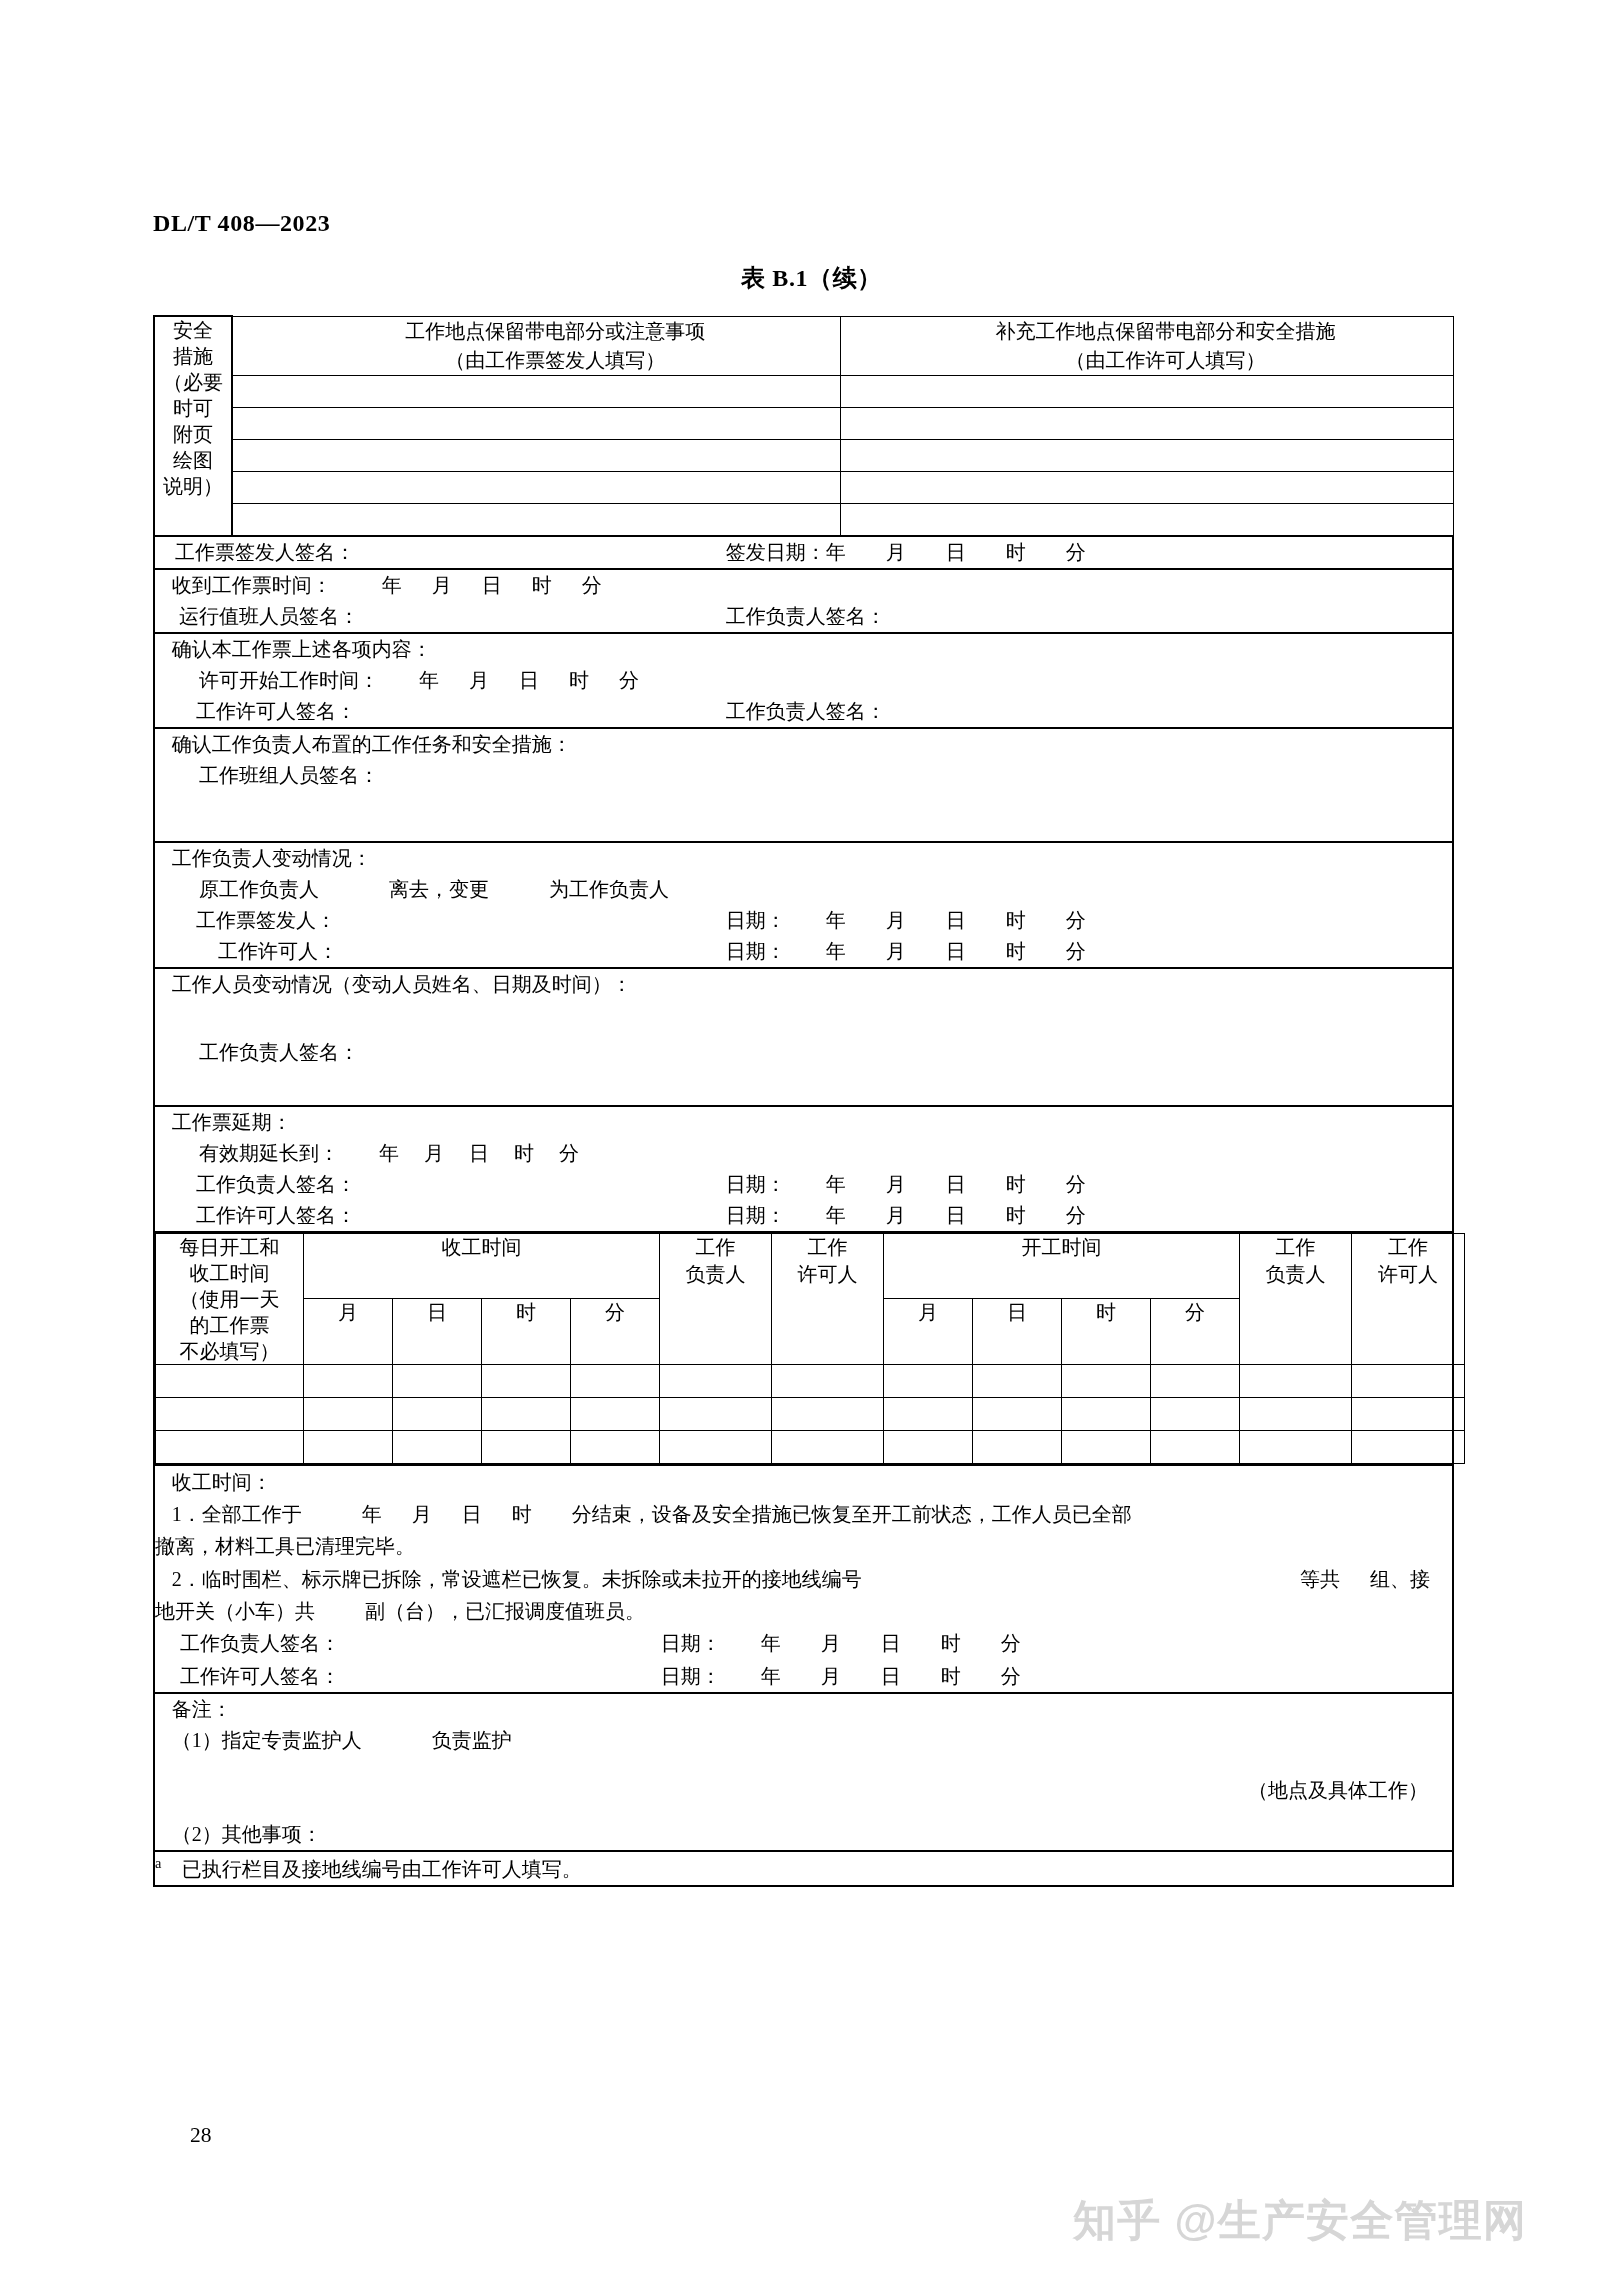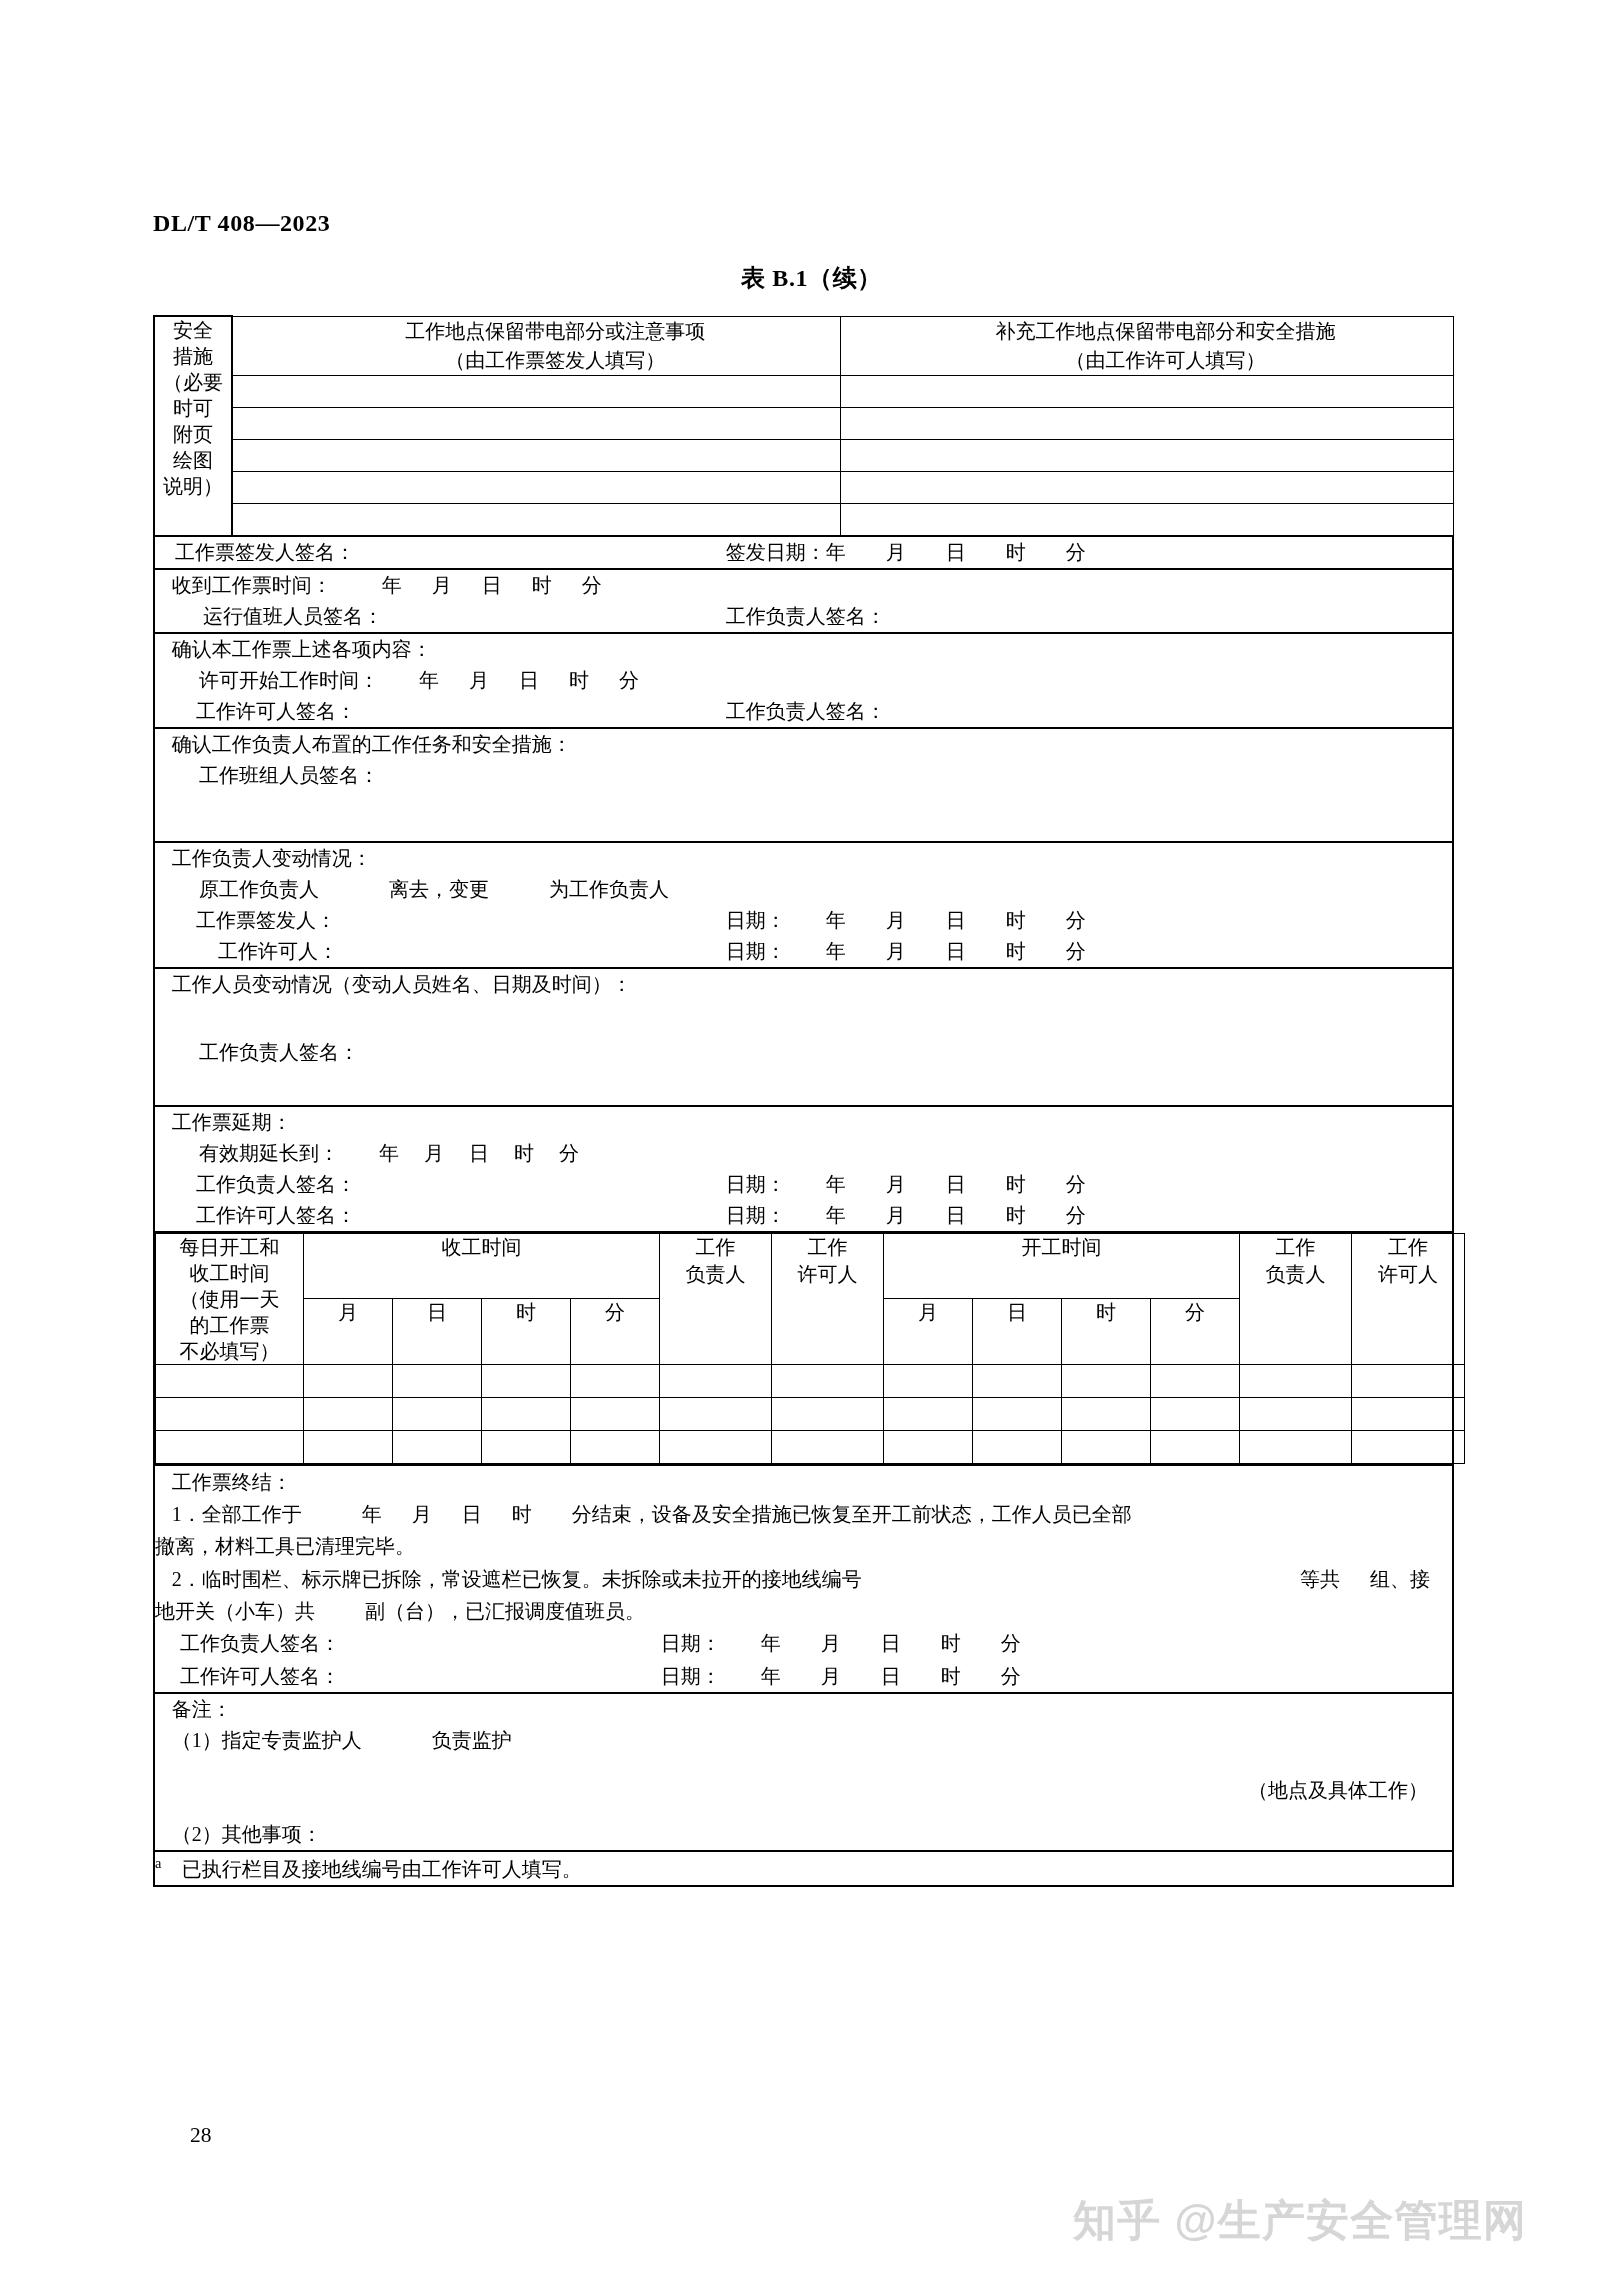--- a/index.html
+++ b/index.html
@@ -164,21 +164,21 @@
             </table>
       </td>
     </tr>
 
     <tr>
       <td colspan="3" class="pad outer">
         <div class="pad-line indent2">收到工作票时间：          年      月      日      时      分</div>
         <table style="width:100%;border-collapse:collapse;">
           <tbody>
                 <tr>
-            <td style="border:none;width:44%;padding-left:48px;">
+            <td style="border:none;width:44%;padding-left:24px;">
               <span>运行值班人员签名：</span>
             </td>
             <td style="border:none;">
               <span>工作负责人签名：</span>
             </td>
           </tr>
         </tbody>
             </table>
       </td>
     </tr>
@@ -371,21 +371,21 @@
                   <td></td>
             <td></td>
           </tr>
         </tbody>
             </table>
       </td>
     </tr>
 
     <tr>
       <td colspan="3" class="note-cell outer">
-        <div class="pad-line indent2">工作票终结：</div>
+        <div class="pad-line indent2">收工时间：</div>
         <div class="pad-line indent2">1．全部工作于            年      月      日      时        分结束，设备及安全措施已恢复至开工前状态，工作人员已全部</div>
         <div class="pad-line">撤离，材料工具已清理完毕。</div>
         <div style="display:flex;justify-content:space-between;">
           <span class="pad-line indent2">2．临时围栏、标示牌已拆除，常设遮栏已恢复。未拆除或未拉开的接地线编号</span>
           <span class="pad-line" style="padding-right:22px">等共      组、接</span>
         </div>
         <div class="pad-line">地开关（小车）共          副（台），已汇报调度值班员。</div>
         <table style="width:100%;border-collapse:collapse;">
           <tbody>
                 <tr>

